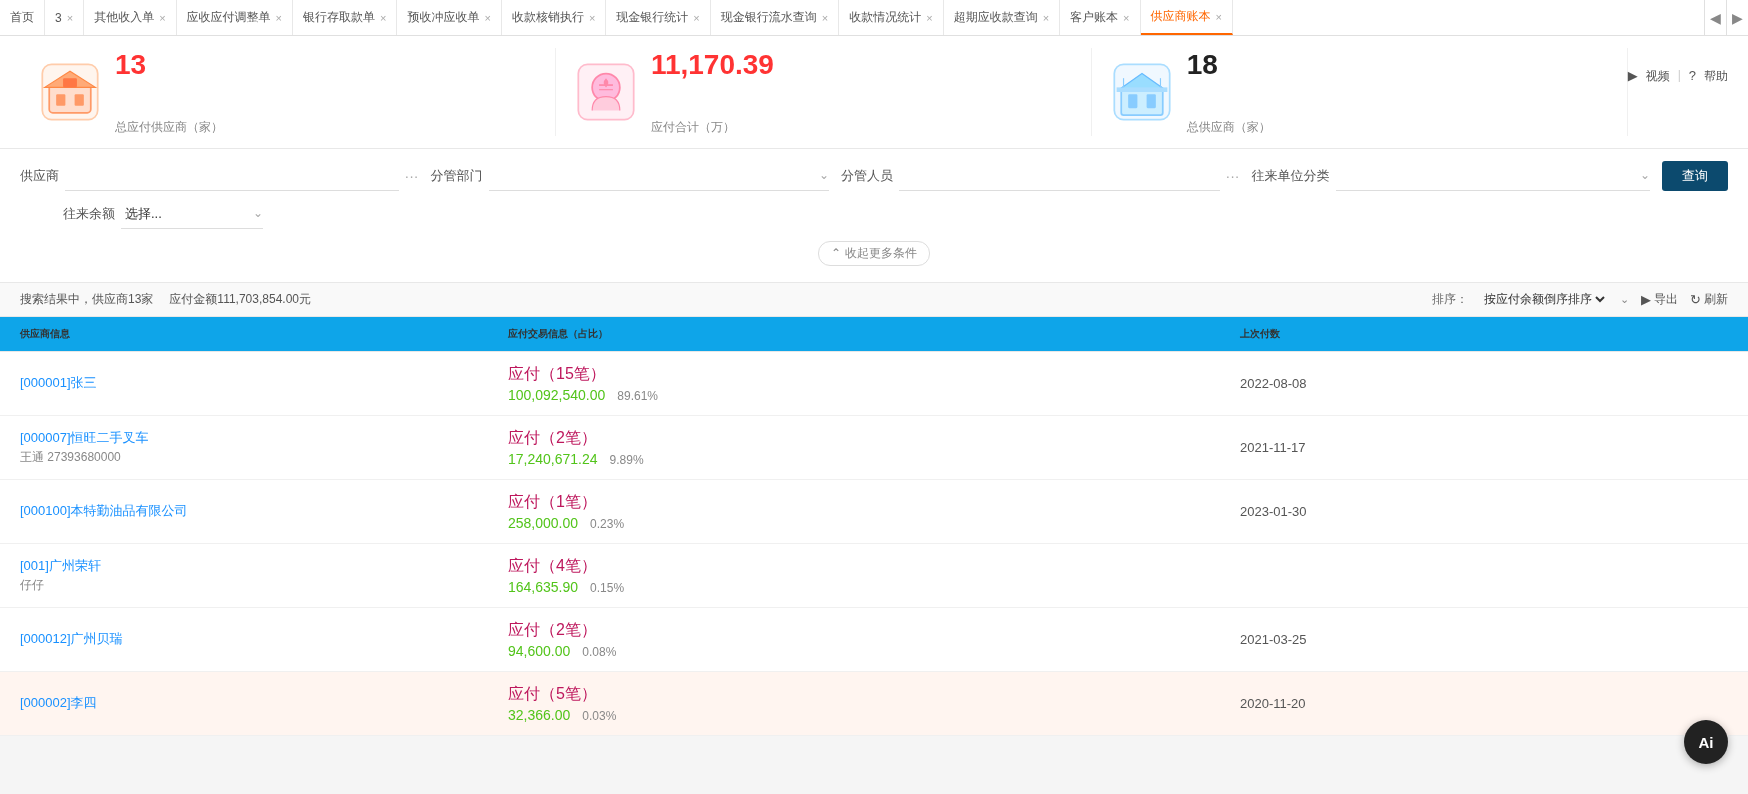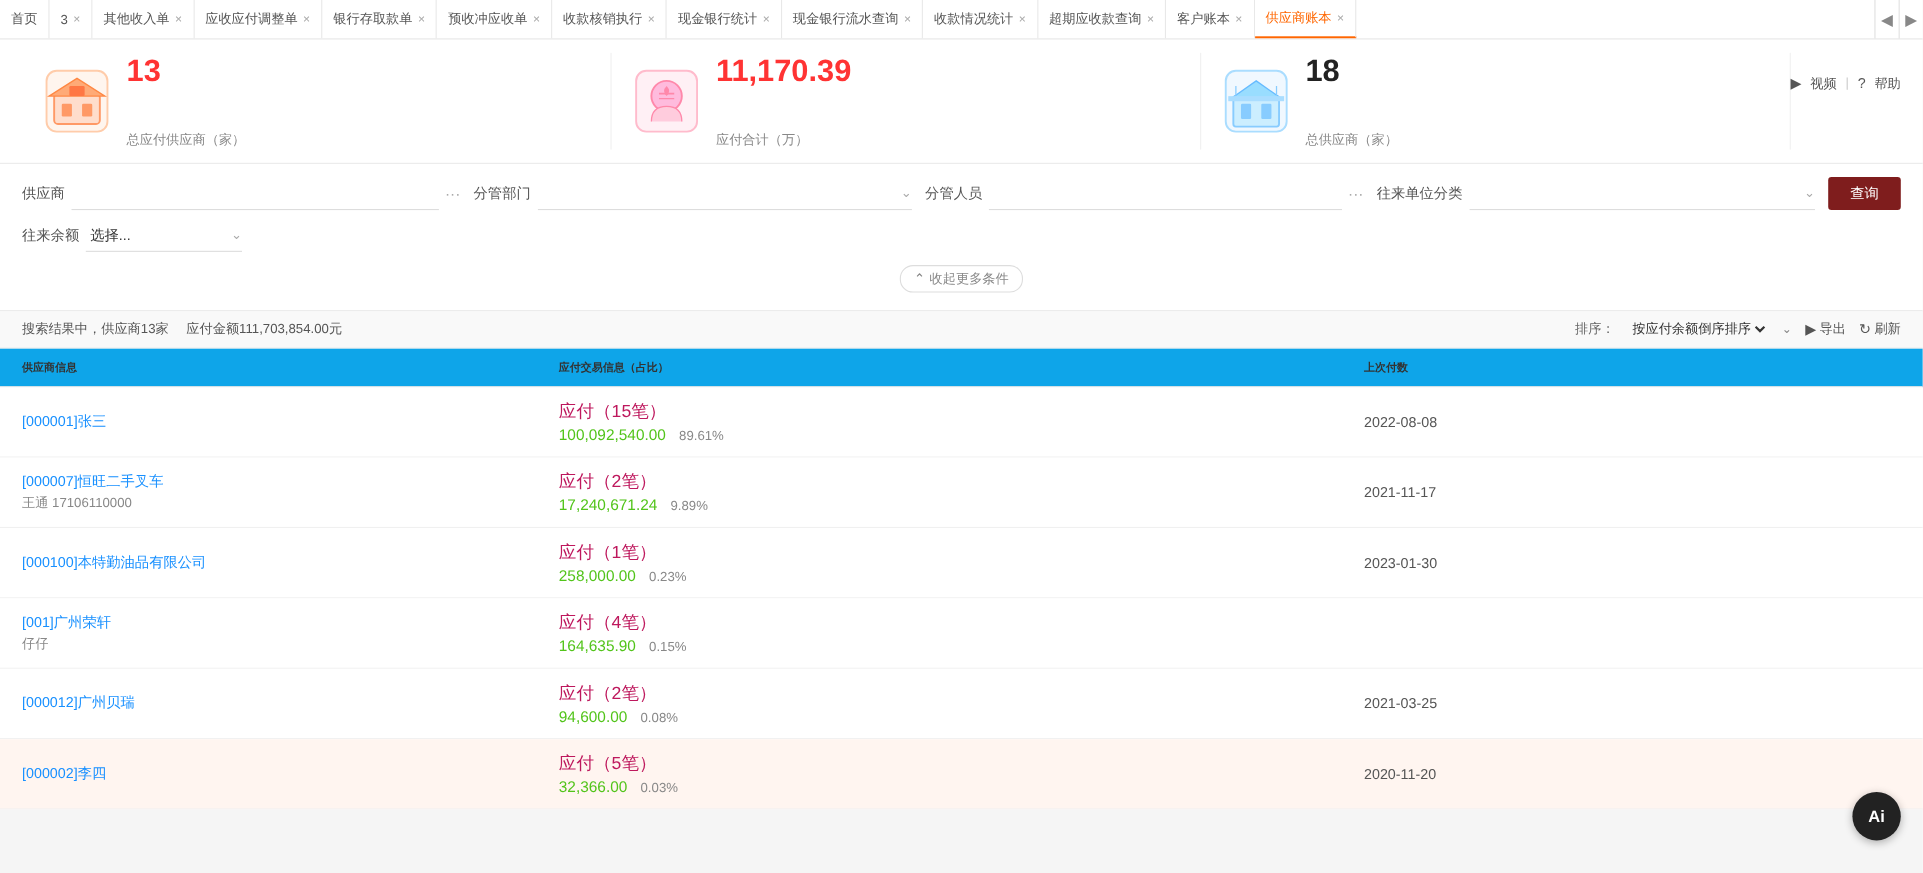--- a/index.html
+++ b/index.html
@@ -134,21 +134,21 @@
       font-size: 13px;
       color: #333;
       background: transparent;
       appearance: none;
       cursor: pointer;
       padding: 0 4px;
     }
     .filter-dots { color: #aaa; font-size: 14px; cursor: pointer; }
     .filter-chevron { color: #aaa; font-size: 12px; cursor: pointer; margin-left: auto; }
     .search-btn {
-      background: #7f1d1d;
+      background: #0c4a6e;
       color: #fff;
       border: none;
       padding: 6px 20px;
       border-radius: 3px;
       cursor: pointer;
       font-size: 13px;
       flex-shrink: 0;
     }
 
     .collapse-bar {
@@ -228,21 +228,21 @@
     .tx-percent { font-size: 12px; color: #888; margin-left: 8px; }
     .tx-row { display: flex; align-items: baseline; gap: 4px; }
 
     .last-pay { font-size: 13px; color: #555; margin-top: 40px; }
 
     
     ::-webkit-scrollbar { width: 6px; height: 6px; }
     ::-webkit-scrollbar-track { background: #f0f0f0; }
     ::-webkit-scrollbar-thumb { background: #ccc; border-radius: 3px; }
 
-    .filter-item-narrow { max-width: 200px; }
+    .filter-item-narrow { max-width: 200px; margin-left: 43px; }
   </style>
 </head>
 <body>
 
 <div class="top-nav">
   <div class="nav-tab">
     <span>首页</span>
   </div>
   <div class="nav-tab">
     <span>3</span>
@@ -463,21 +463,21 @@
       </div>
     </div>
     <div>
       <span class="last-pay">2022-08-08</span>
     </div>
   </div>
 
   <div class="table-row">
     <div>
       <a class="supplier-name">[000007]恒旺二手叉车</a>
-      <div class="supplier-sub">王通  17106110000</div>
+      <div class="supplier-sub">王通  27393680000</div>
     </div>
     <div class="tx-info">
       <span class="tx-label">应付（2笔）</span>
       <div class="tx-row">
         <a class="tx-amount">17,240,671.24</a>
         <span class="tx-percent">9.89%</span>
       </div>
     </div>
     <div>
       <span class="last-pay">2021-11-17</span>

